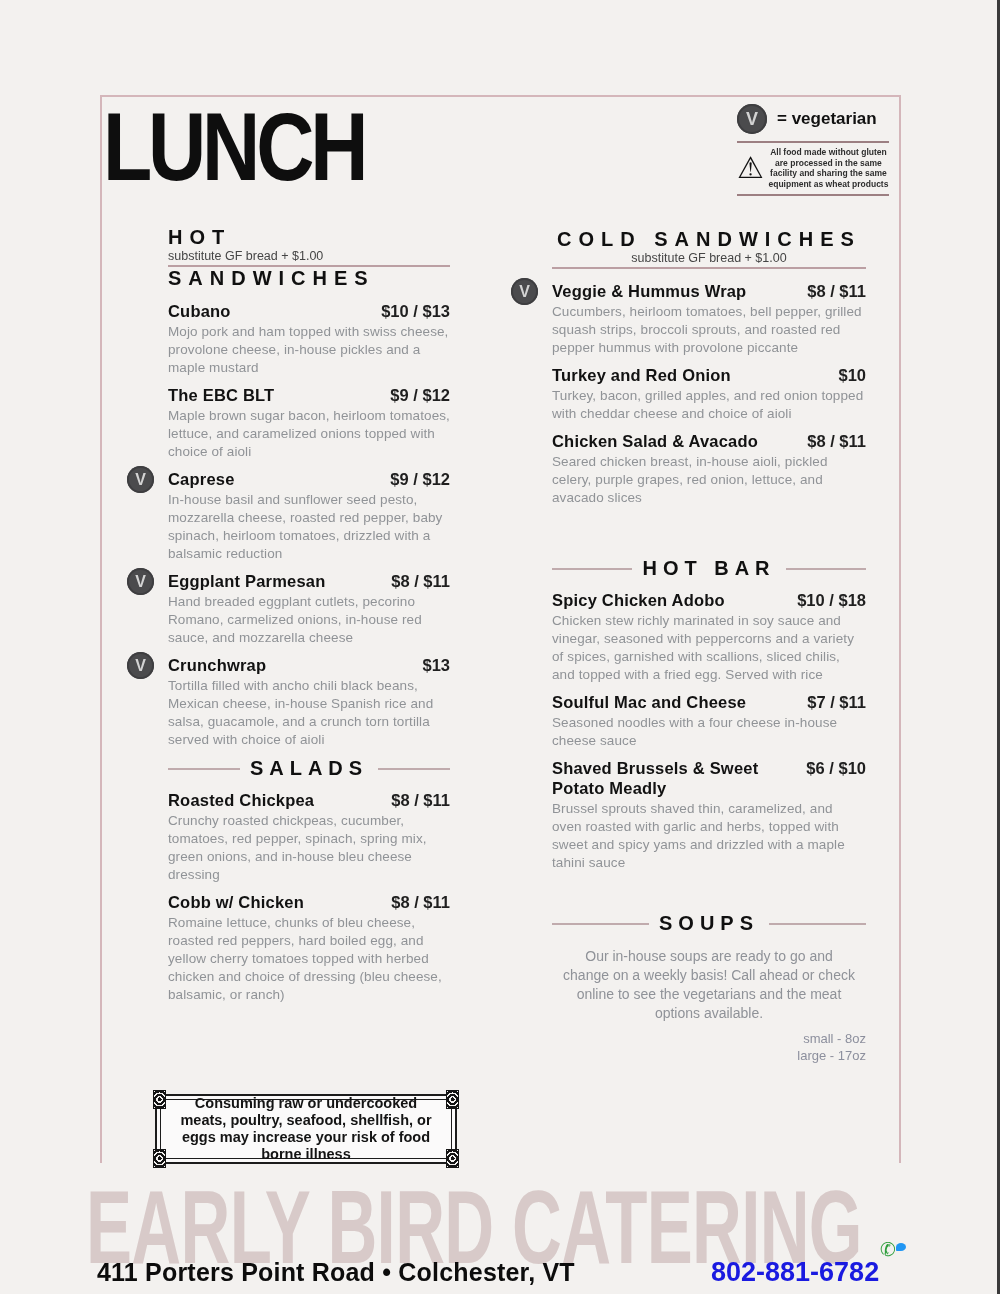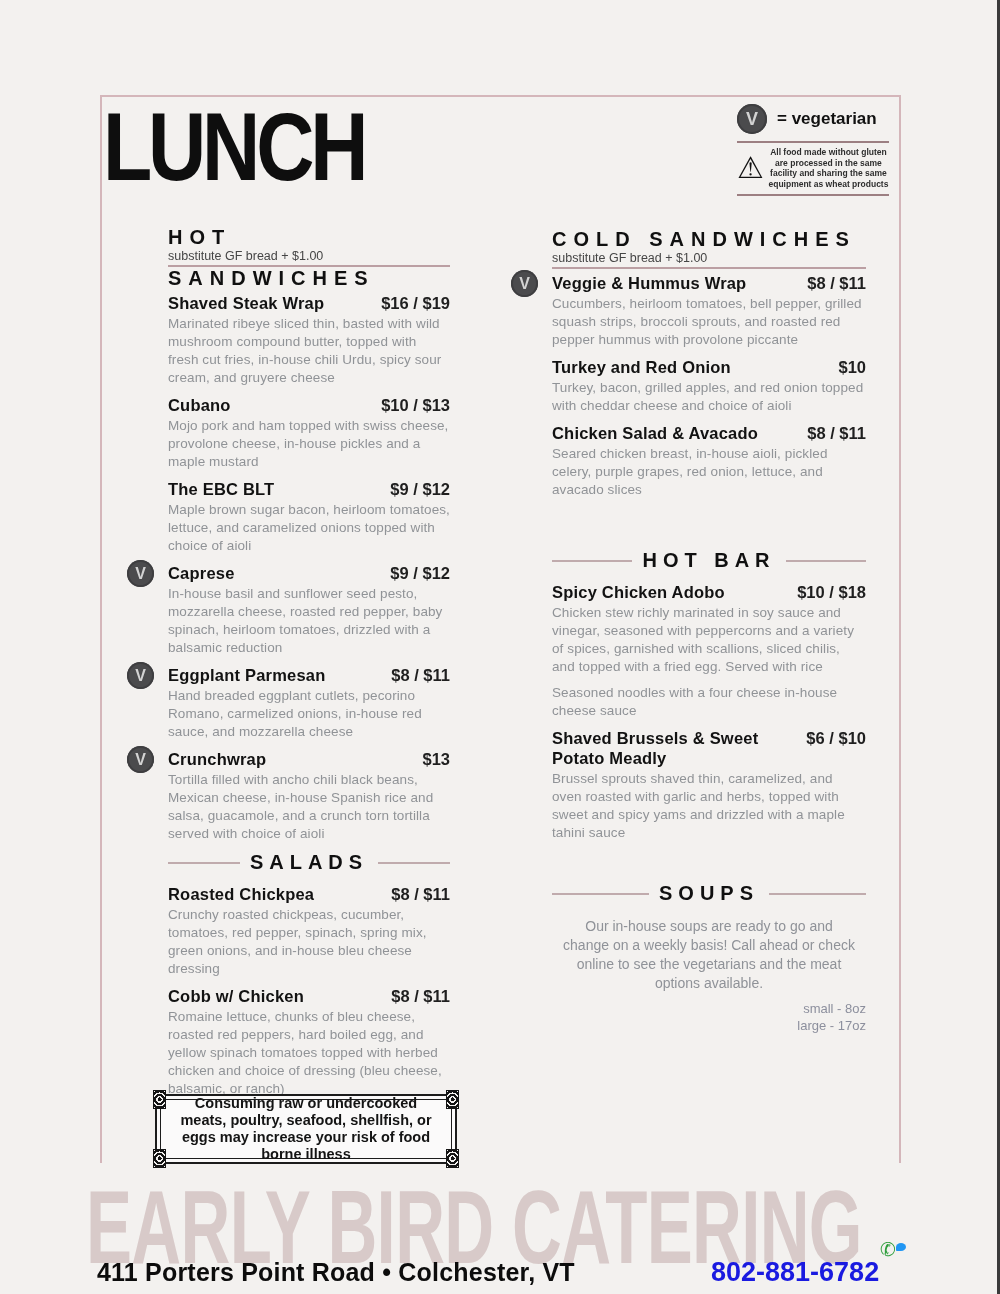--- a/index.html
+++ b/index.html
@@ -40,22 +40,22 @@
   }
   .warn-tri { font-size:30px; line-height:30px; color:#111; flex:0 0 auto; }
   .gluten-text { font-size:8.5px; line-height:10.5px; color:#2e2e2e; text-align:center; font-weight:bold; }
   
   .col { position:absolute; }
   .col.left  { left:168px; top:226px; width:282px; }
   .col.right { left:552px; top:228px; width:314px; }
   .sec-big { font-size:20px; font-weight:bold; letter-spacing:7px; color:#101010; line-height:22px; }
   .sub { font-size:12.5px; color:#454545; line-height:14px; margin-top:1px; }
   .rule { height:2px; background:#bb9fa3; margin-top:2px; }
-  .cold-head { margin-bottom:4px; }
-  .hot-head { margin-bottom:4px; }
+  .cold-head { margin-bottom:12px;text-align:center; }
+  .hot-head { margin-bottom:12px; }
   .item { position:relative; margin-bottom:8px; }
   .item-head { display:flex; justify-content:space-between; align-items:flex-start; margin-bottom:2px; }
   .item-name { font-size:16.5px; font-weight:bold; color:#121212; line-height:20px; letter-spacing:0.2px; }
   .item-price { font-size:16.5px; font-weight:bold; color:#1f1f1f; line-height:20px; white-space:nowrap; padding-left:8px; }
   .item-desc { font-size:13.5px; line-height:18px; color:#909397; letter-spacing:0.1px; }
   .item .v-badge.slot { position:absolute; left:-41px; top:-3px; }
   
   .mid-head { display:flex; align-items:center; gap:10px; }
   .mid-head .hline { flex:1; height:2px; background:#c0abad; }
   .mid-title { font-size:20px; font-weight:bold; letter-spacing:6px; color:#101010; white-space:nowrap; }
@@ -112,28 +112,20 @@
 <div class="col left">
   <div class="hot-head">
     <div class="sec-big">HOT</div>
     <div class="sub">substitute GF bread + $1.00</div>
     <div class="rule"></div>
     <div class="sec-big">SANDWICHES</div>
   </div>
 
   <div>
 
-      <div class="item">
-
-        <div class="item-head">
-          <span class="item-name">Shaved Steak Wrap</span>
-          <span class="item-price">$16 / $19</span>
-        </div>
-        <p class="item-desc">Marinated ribeye sliced thin, basted with wild mushroom compound butter, topped with fresh cut fries, in-house chili Urdu, spicy sour cream, and gruyere cheese</p>
-      </div>
 
       <div class="item">
 
         <div class="item-head">
           <span class="item-name">Cubano</span>
           <span class="item-price">$10 / $13</span>
         </div>
         <p class="item-desc">Mojo pork and ham topped with swiss cheese, provolone cheese, in-house pickles and a maple mustard</p>
       </div>
 
@@ -190,21 +182,21 @@
         </div>
         <p class="item-desc">Crunchy roasted chickpeas, cucumber, tomatoes, red pepper, spinach, spring mix, green onions, and in-house bleu cheese dressing</p>
       </div>
 
       <div class="item">
 
         <div class="item-head">
           <span class="item-name">Cobb w/ Chicken</span>
           <span class="item-price">$8 / $11</span>
         </div>
-        <p class="item-desc">Romaine lettuce, chunks of bleu cheese, roasted red peppers, hard boiled egg, and yellow spinach tomatoes topped with herbed chicken and choice of dressing (bleu cheese, balsamic, or ranch)</p>
+        <p class="item-desc">Romaine lettuce, chunks of bleu cheese, roasted red peppers, hard boiled egg, and yellow cherry tomatoes topped with herbed chicken and choice of dressing (bleu cheese, balsamic, or ranch)</p>
       </div>
     </div>
 </div>
 
 <div class="col right">
   <div class="cold-head">
     <div class="sec-big">COLD SANDWICHES</div>
     <div class="sub">substitute GF bread + $1.00</div>
     <div class="rule"></div>
   </div>
@@ -251,20 +243,24 @@
 
         <div class="item-head">
           <span class="item-name">Spicy Chicken Adobo</span>
           <span class="item-price">$10 / $18</span>
         </div>
         <p class="item-desc">Chicken stew richly marinated in soy sauce and vinegar, seasoned with peppercorns and a variety of spices, garnished with scallions, sliced chilis, and topped with a fried egg. Served with rice</p>
       </div>
 
       <div class="item">
 
+        <div class="item-head">
+          <span class="item-name">Soulful Mac and Cheese</span>
+          <span class="item-price">$7 / $11</span>
+        </div>
         <p class="item-desc">Seasoned noodles with a four cheese in-house cheese sauce</p>
       </div>
 
       <div class="item">
 
         <div class="item-head">
           <span class="item-name">Shaved Brussels &amp; Sweet Potato Meadly</span>
           <span class="item-price">$6 / $10</span>
         </div>
         <p class="item-desc">Brussel sprouts shaved thin, caramelized, and oven roasted with garlic and herbs, topped with sweet and spicy yams and drizzled with a maple tahini sauce</p>

